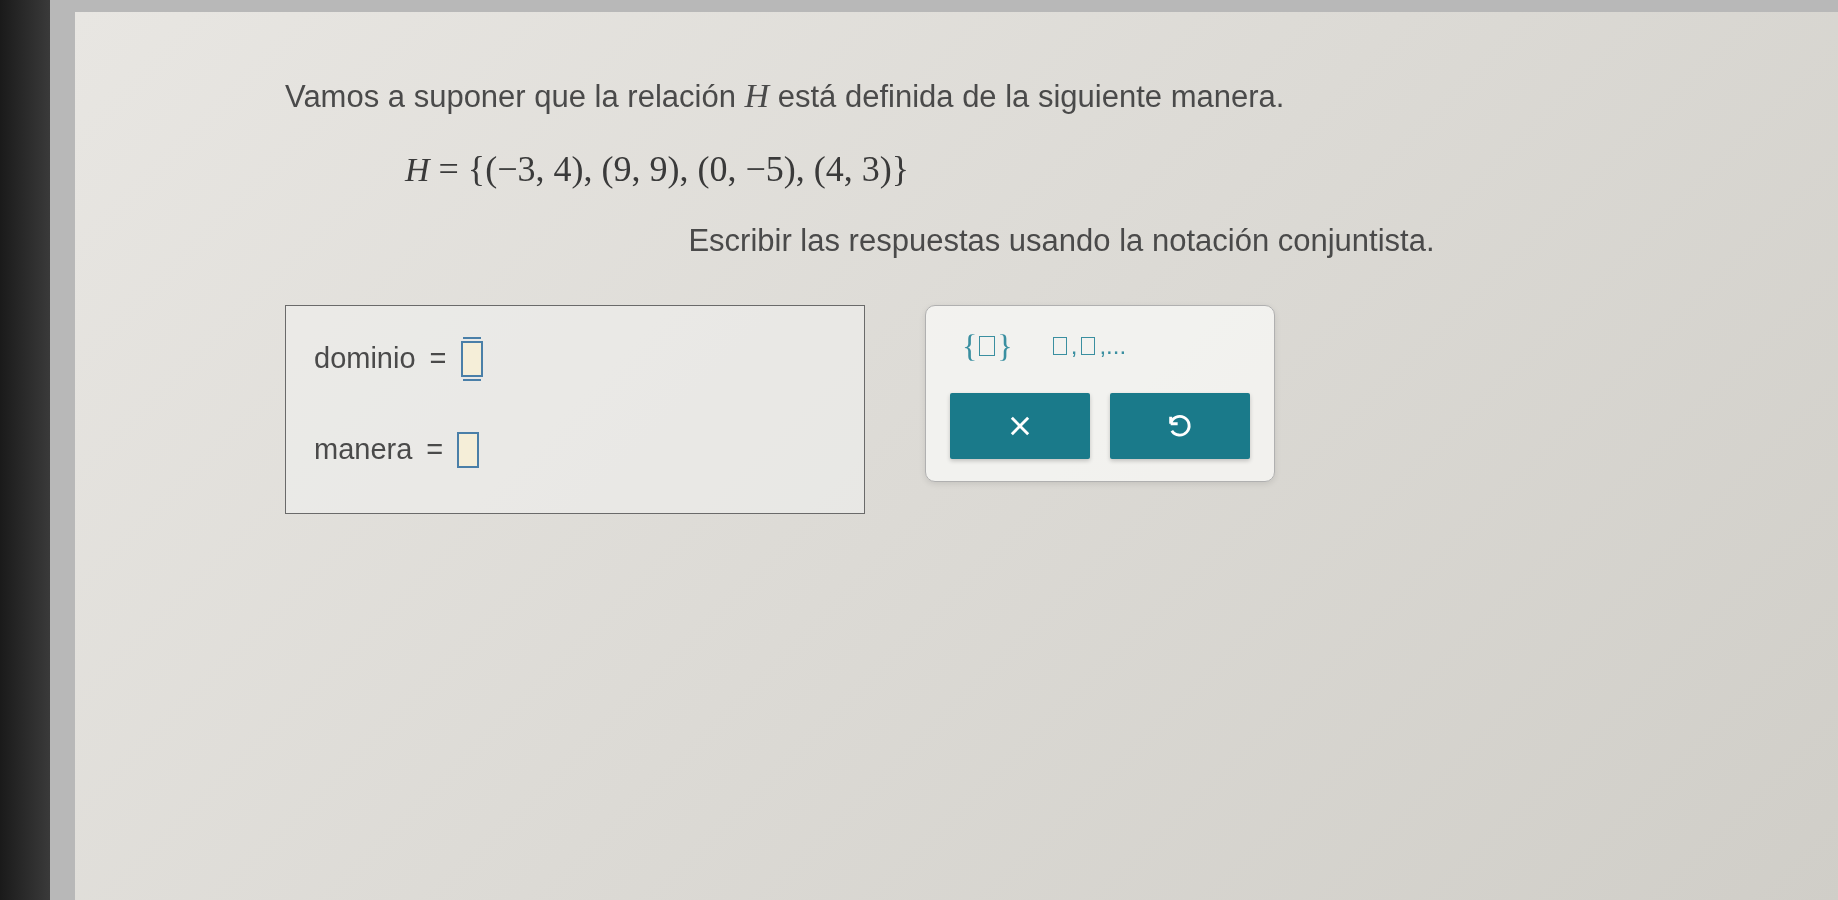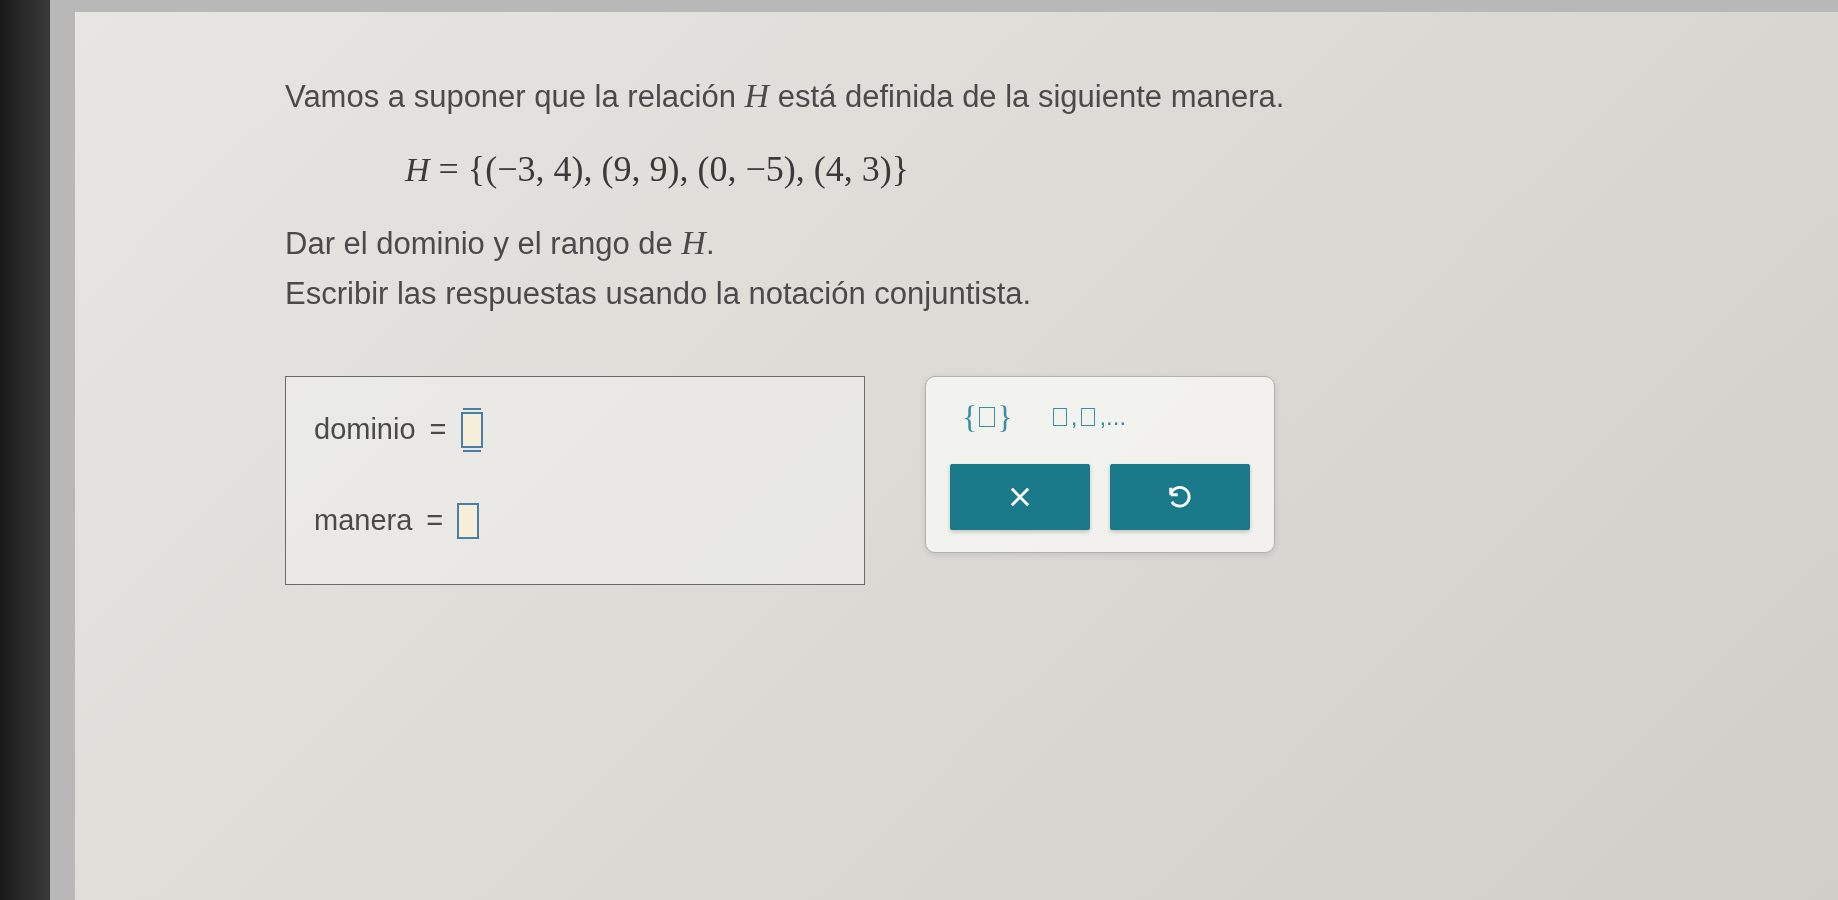--- a/index.html
+++ b/index.html
@@ -52,21 +52,22 @@
       color: #3a3a3a;
       margin: 0 0 29px 120px;
     }
     .equation .upright {
       font-style: normal;
     }
     .line2 {
       margin-bottom: 6px;
     }
     .line3 {
-      margin-bottom: 60px;
+      margin-bottom: 43px;
+      text-align: center;
     }
     .answer-section {
       display: flex;
       gap: 60px;
       align-items: flex-start;
     }
     .answer-box {
       border: 1.5px solid #6a6a6a;
       background: rgba(240, 240, 238, 0.6);
       width: 580px;
@@ -188,23 +189,20 @@
 <div class="content-area">
 
   <div class="problem-text line1">
     <span>Vamos a suponer que la relación </span><span class="italic-h">H</span><span> está definida de la siguiente manera.</span>
   </div>
 
   <div class="equation">
     <span class="italic-h" style="font-style:italic;">H</span><span class="upright"> = {(−3, 4), (9, 9), (0, −5), (4, 3)}</span>
   </div>
 
-  <div class="problem-text line2">
-    <span>Dar el dominio y el rango de </span><span class="italic-h">H</span><span>.</span>
-  </div>
 
   <div class="problem-text line3">Escribir las respuestas usando la notación conjuntista.</div>
 
   <div class="answer-section">
 
     <div class="answer-box">
       <div class="answer-row">
         <span>dominio</span>
         <span>=</span>
         <span class="input-slot active"></span>

